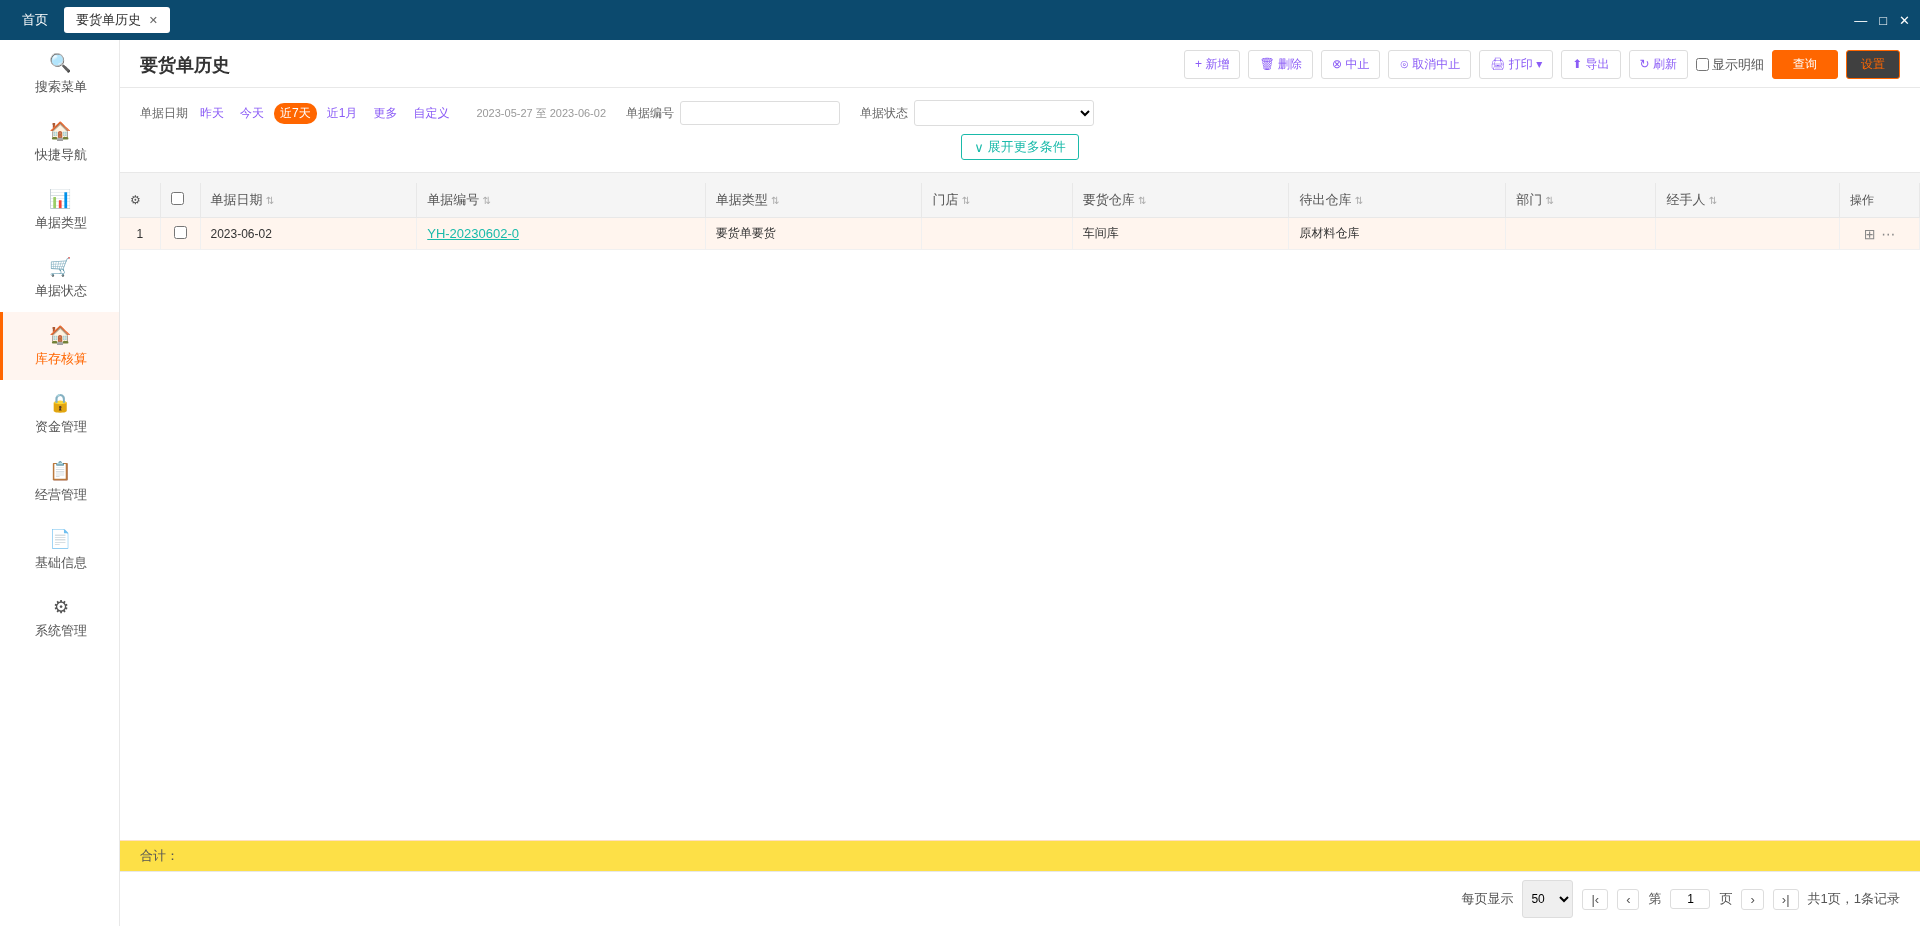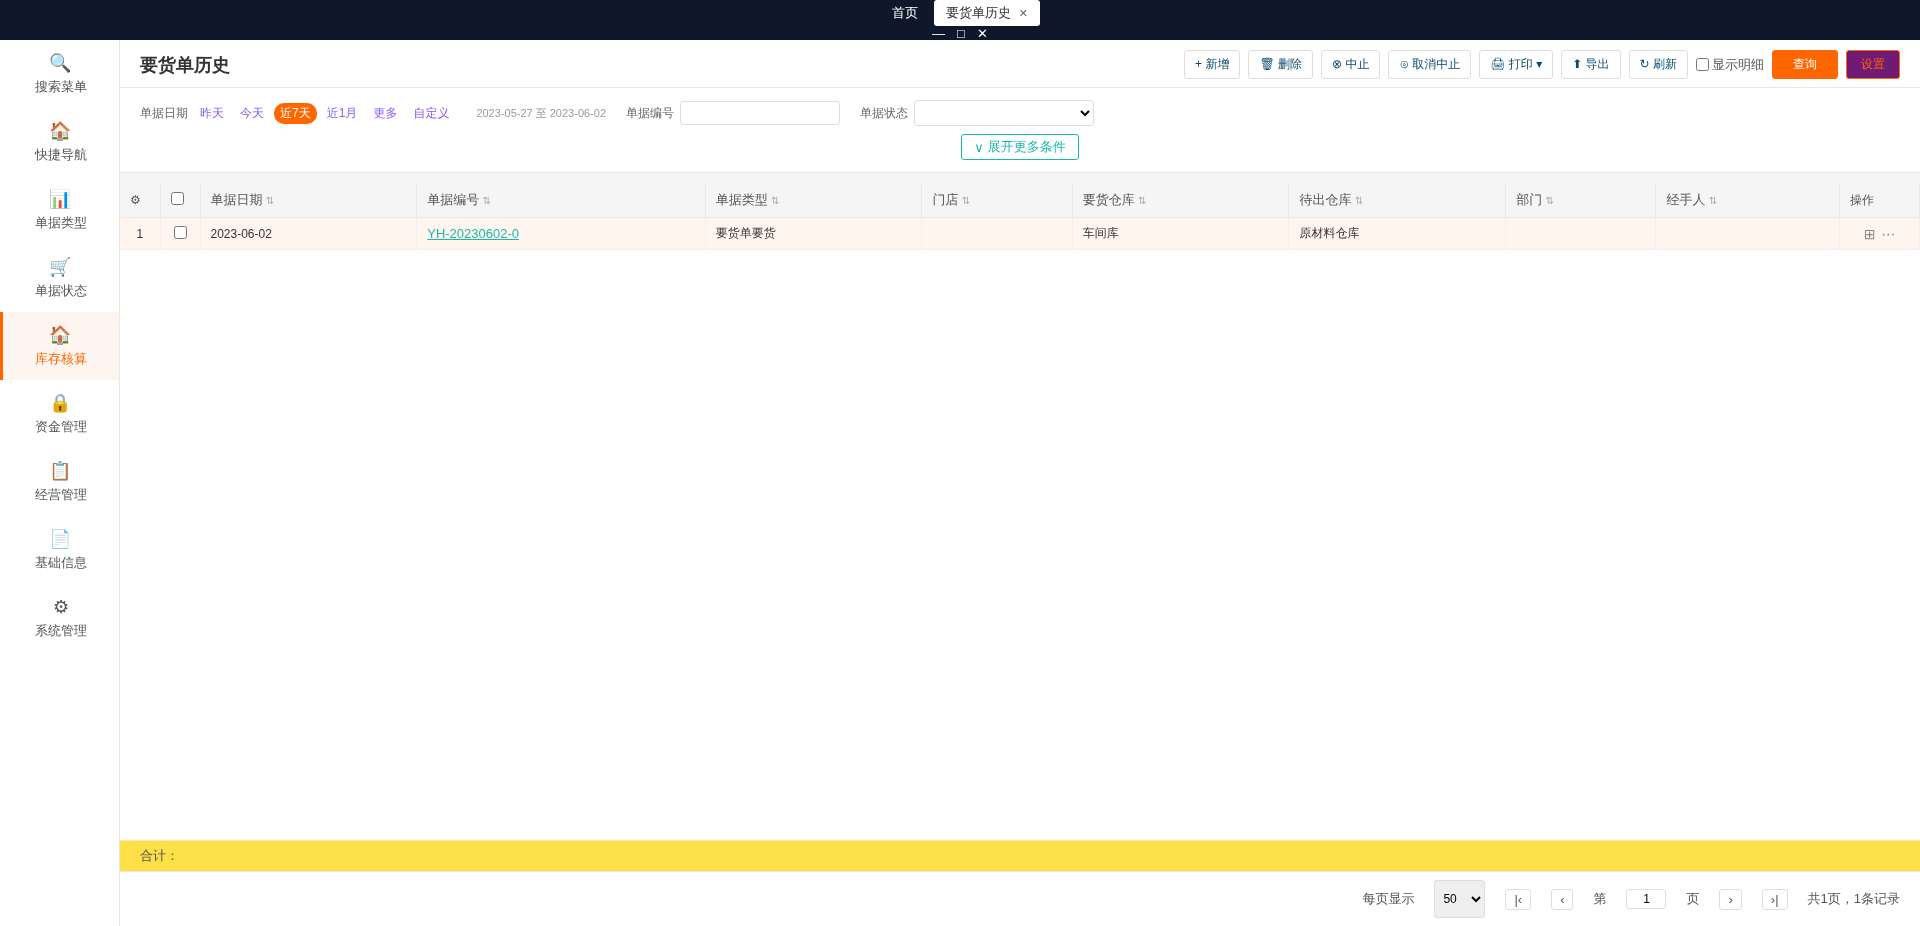--- a/index.html
+++ b/index.html
@@ -1,27 +1,26 @@
 <!DOCTYPE html>
 <html><head>
   <meta charset="utf-8">
   <style>
     * { box-sizing: border-box; margin: 0; padding: 0; font-family: 'Microsoft YaHei', Arial, sans-serif; font-size: 13px; }
     body { display: flex; flex-direction: column; height: 926px; overflow: hidden; background: #f5f5f5; }
 
     
     .top-bar {
       height: 40px;
-      background: #0f172a;
+      background: #0c4a6e;
       display: flex;
       align-items: center;
       padding: 0 10px;
       color: white;
       flex-shrink: 0;
-      flex-direction: column;
     }
     .top-bar .tabs {
       display: flex;
       align-items: center;
       gap: 4px;
       flex: 1;
     }
     .top-bar .tab {
       padding: 4px 12px;
       border-radius: 3px;
@@ -115,21 +114,21 @@
     .toolbar-btn {
       display: flex;
       align-items: center;
       gap: 3px;
       padding: 5px 10px;
       border: 1px solid #ddd;
       border-radius: 3px;
       background: white;
       cursor: pointer;
       font-size: 12px;
-      color: #0c4a6e;
+      color: #8b5cf6;
     }
 
     
     .filter-area {
       background: white;
       padding: 12px 20px;
       border-bottom: 1px solid #e8e8e8;
     }
     .filter-row {
       display: flex;
@@ -256,21 +255,21 @@
       color: #555;
       flex-shrink: 0;
     }
     .pagination-bar {
       display: flex;
       align-items: center;
       justify-content: flex-end;
       padding: 8px 20px;
       background: white;
       border-top: 1px solid #e8e8e8;
-      gap: 20px;
+      gap: 9px;
       font-size: 12px;
       color: #555;
       flex-shrink: 0;
     }
     .pagination-bar select {
       border: 1px solid #ddd;
       border-radius: 3px;
       padding: 10px 4px;
       font-size: 12px;
     }
@@ -287,21 +286,21 @@
       width: 40px;
       border: 1px solid #ddd;
       border-radius: 3px;
       padding: 2px 4px;
       text-align: center;
       font-size: 12px;
     }
 
     
     .btn-orange-outline {
-      background: #701a75;
+      background: #404040;
       border: 1px solid #f60;
       color: #f60;
       border-radius: 3px;
       padding: 5px 14px;
       cursor: pointer;
       font-size: 12px;
     }
     .btn-orange-filled {
       background: #f60;
       border: 1px solid #f60;

